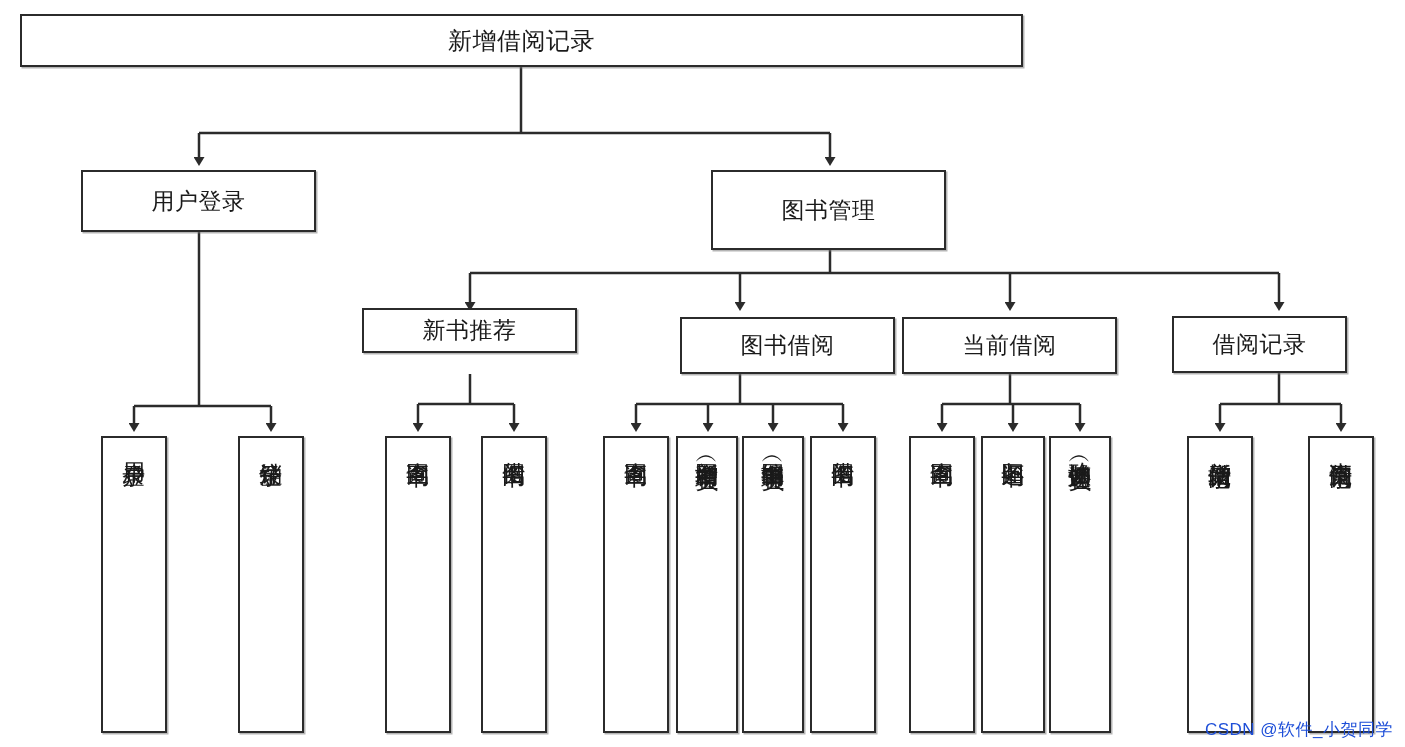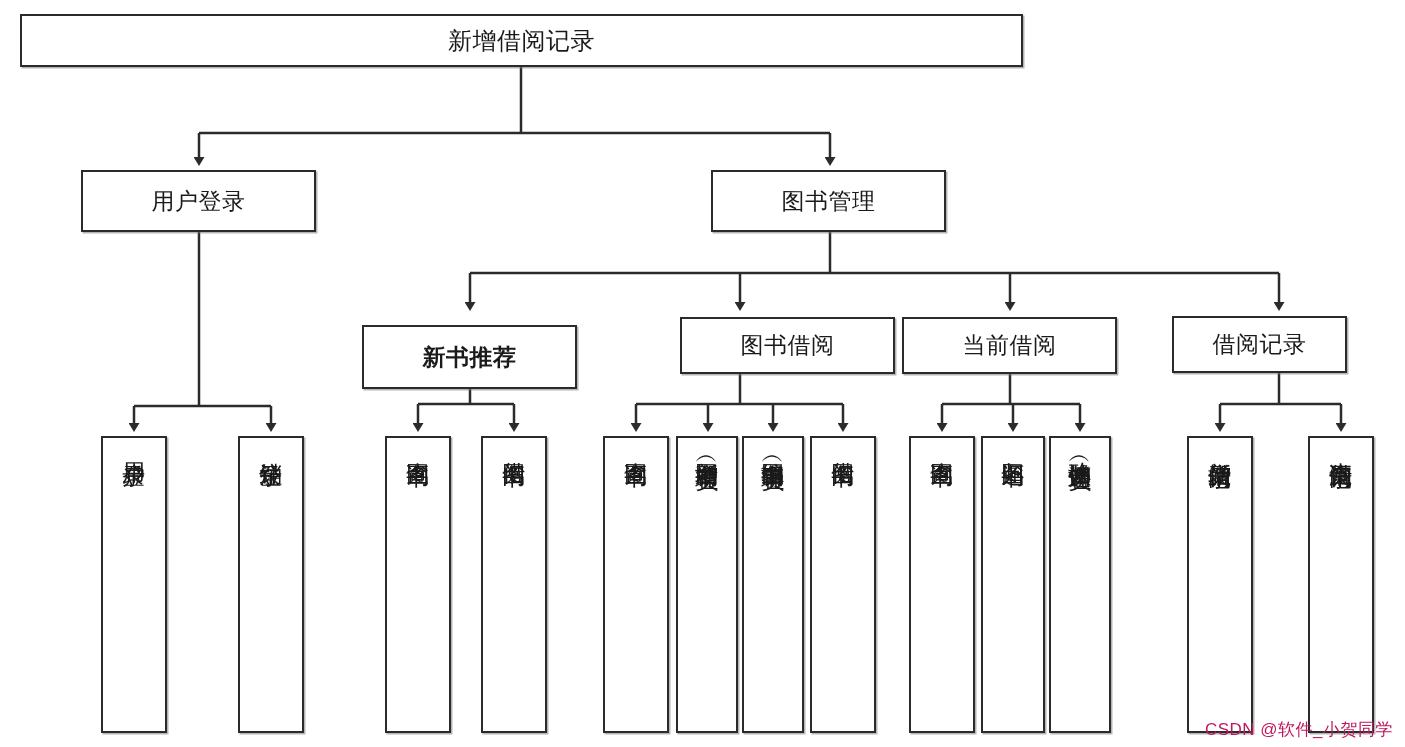--- a/index.html
+++ b/index.html
@@ -59,21 +59,21 @@
     font-size: 23px;
     line-height: 1.16;
     letter-spacing: 1px;
     white-space: nowrap;
   }
   .watermark {
     position: absolute;
     right: 12px;
     bottom: 6px;
     font-size: 17px;
-    color: #be185d;
+    color: #1d4ed8;
     letter-spacing: 0.5px;
     white-space: nowrap;
   }
 </style>
 </head>
 <body>
 
 <div id="canvas">
 
   <svg id="wires" viewBox="0 0 1405 747">
@@ -126,25 +126,25 @@
     </g>
   </svg>
 
   <div class="node root h" style="left:20px; top:14px; width:1003px; height:53px;">
     <span class="label">新增借阅记录</span>
   </div>
 
   <div class="node h" style="left:81px; top:170px; width:235px; height:62px;">
     <span class="label">用户登录</span>
   </div>
-  <div class="node h" style="left:711px; top:170px; width:235px; height:62px;">
+  <div class="node h" style="left:711px; top:170px; width:235px; height:80px;">
     <span class="label">图书管理</span>
   </div>
 
-  <div class="node h" style="left:362px; top:325px; width:215px; height:64px;font-weight:bold;">
+  <div class="node h" style="left:362px; top:308px; width:215px; height:45px;">
     <span class="label">新书推荐</span>
   </div>
   <div class="node h" style="left:632px; top:317px; width:215px; height:57px;margin-left:48px;">
     <span class="label">图书借阅</span>
   </div>
   <div class="node h" style="left:902px; top:317px; width:215px; height:57px;">
     <span class="label">当前借阅</span>
   </div>
   <div class="node h" style="left:1172px; top:316px; width:175px; height:57px;">
     <span class="label">借阅记录</span>

